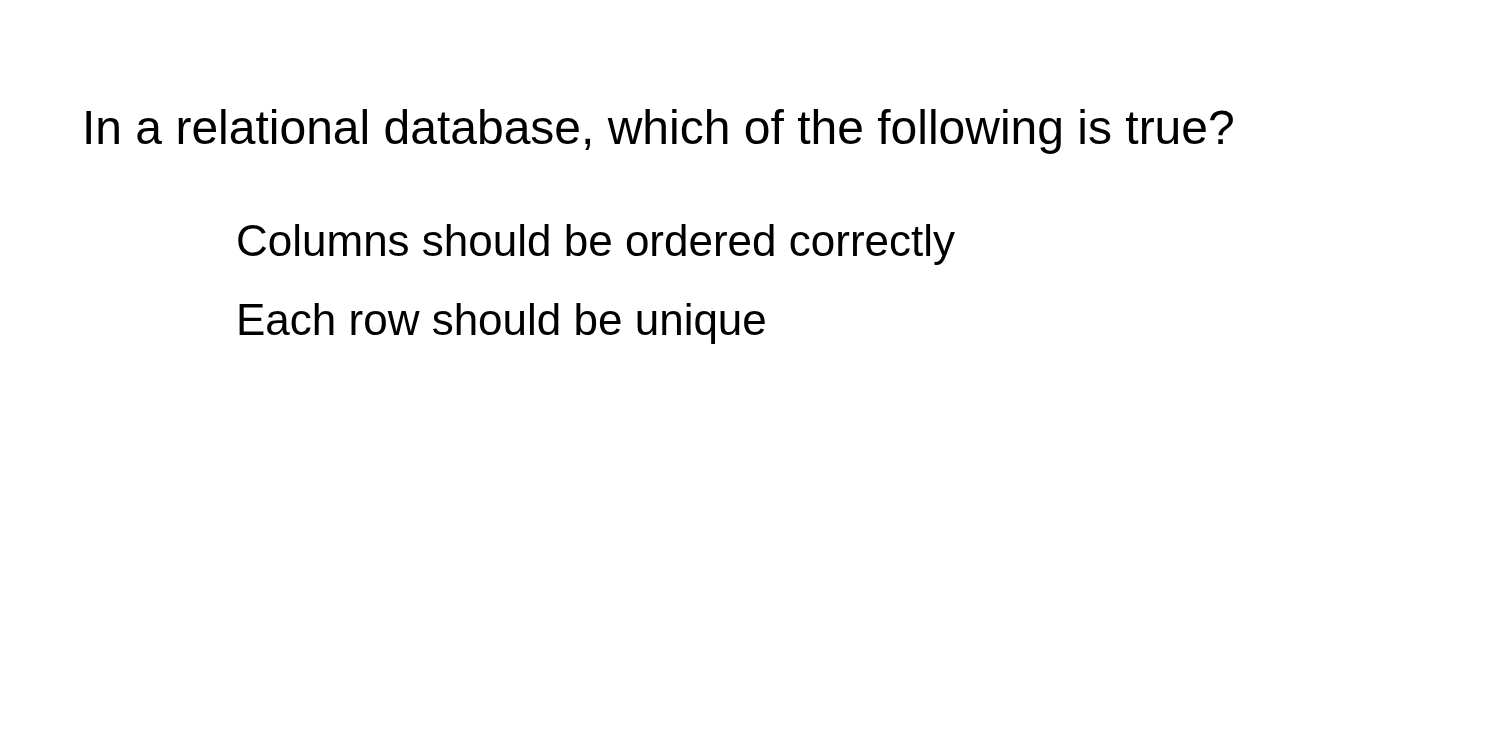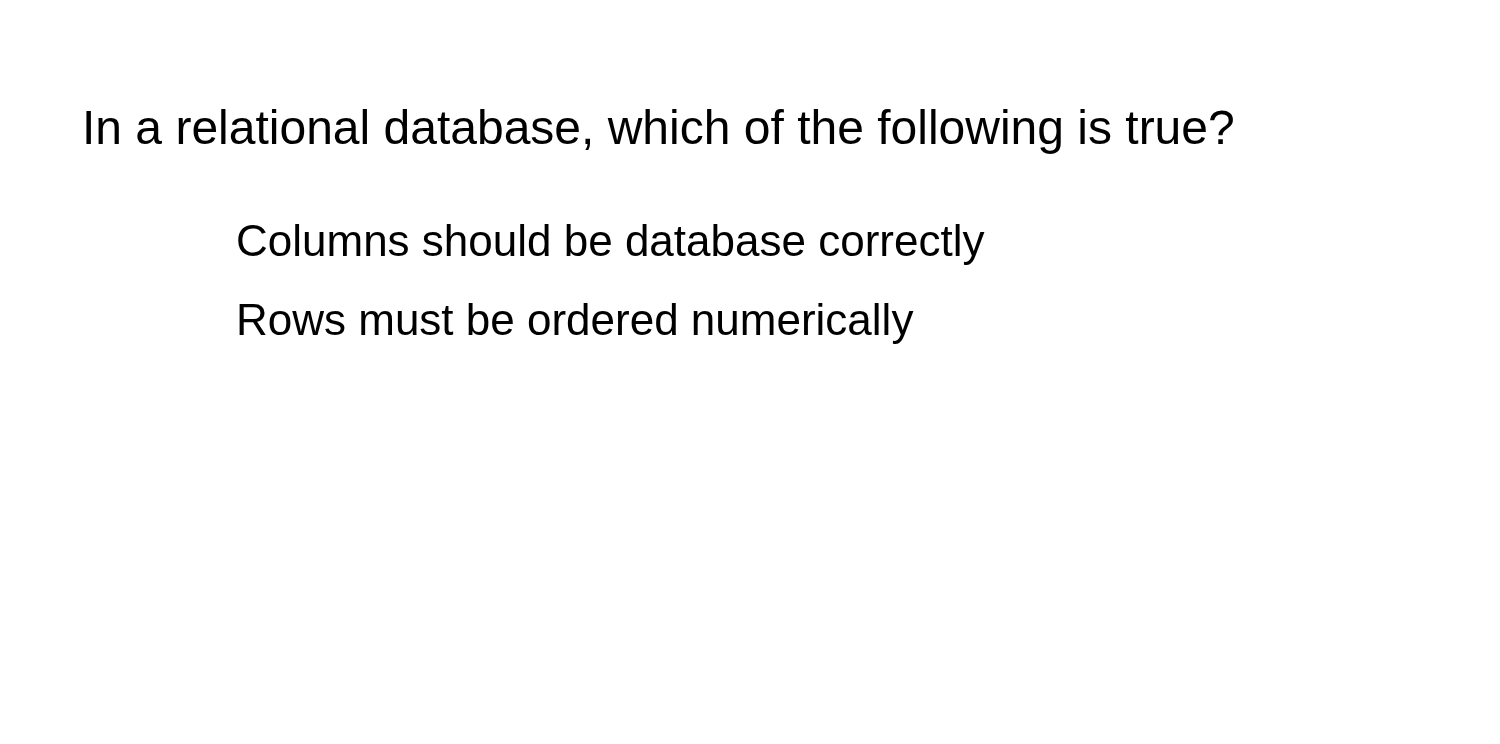--- a/index.html
+++ b/index.html
@@ -29,15 +29,15 @@
       line-height: 1.7;
       font-weight: 400;
     }
   </style>
 </head>
 <body>
 
 <div class="question">In a relational database, which of the following is true?</div>
 
 <div class="options">
-  <div class="option">Columns should be database correctly</div>
-  <div class="option">Rows must be ordered numerically</div>
+  <div class="option">Columns should be ordered correctly</div>
+  <div class="option">Each row should be unique</div>
 </div>
 
 </body></html>

